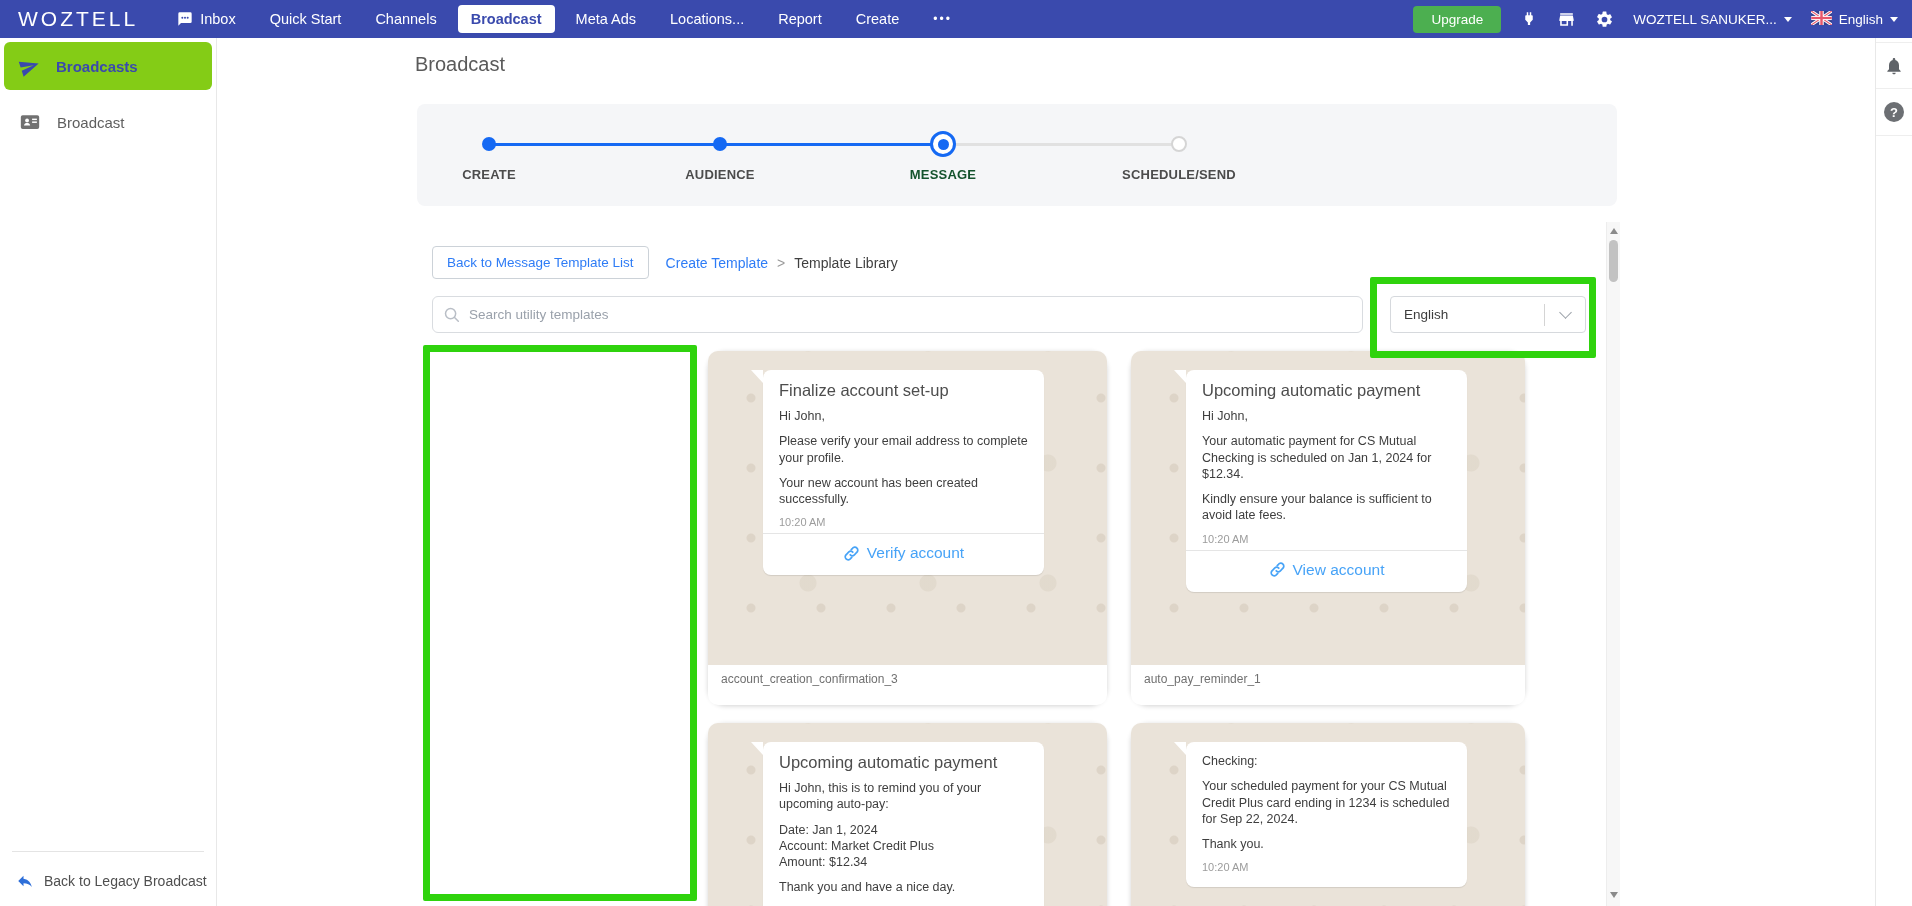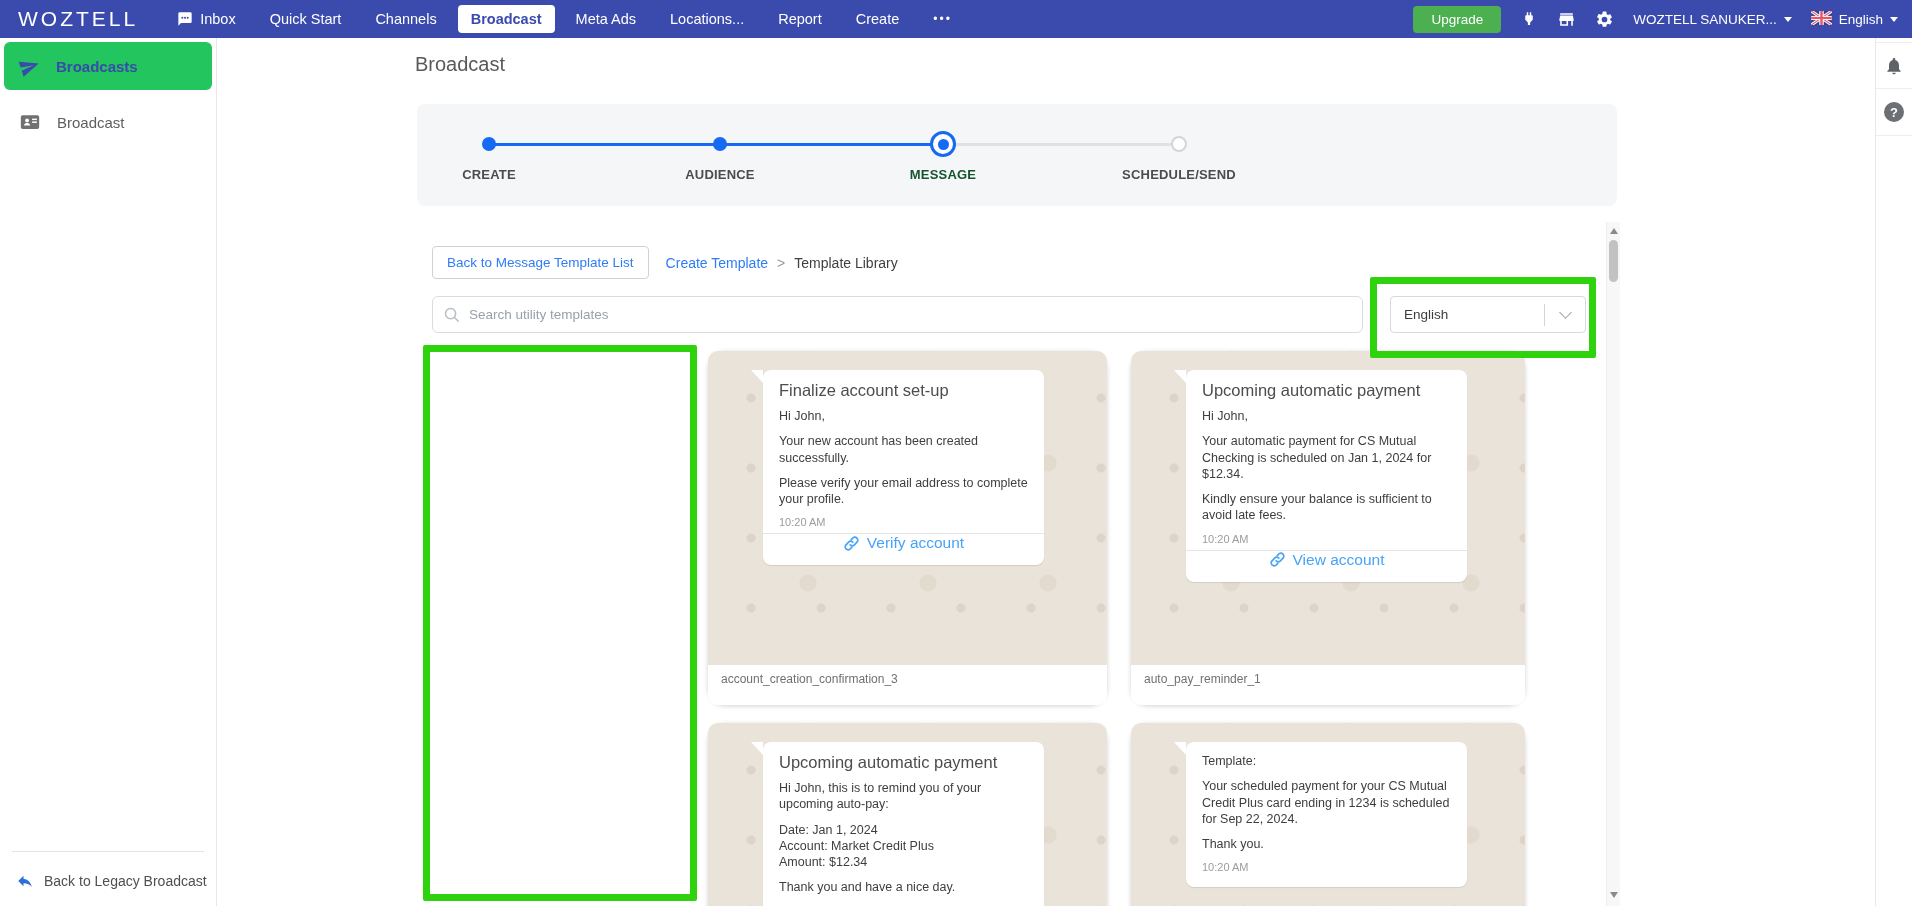--- a/index.html
+++ b/index.html
@@ -20,21 +20,21 @@
   .nav-right { margin-left:auto; display:flex; align-items:center; gap:19px; }
   .upgrade-btn { background:#4caf50; color:#fff; border:0; border-radius:4px; padding:6px 18px; font-size:13.5px; font-family:inherit; }
   .nav-ico { display:flex; align-items:center; }
   .account, .lang { display:flex; align-items:center; gap:7px; font-size:13.5px; white-space:nowrap; }
   .caret-dn-w { width:0; height:0; border-left:4px solid transparent; border-right:4px solid transparent; border-top:5px solid #fff; }
 
   
   .sidebar { position:absolute; left:0; top:38px; width:217px; height:868px; background:#fff;
     border-right:1px solid #e8e8e8; z-index:10; }
   .side-item { position:absolute; left:4px; right:4px; display:flex; align-items:center; gap:16px; padding-left:15px; font-size:15px; }
-  .side-item.active { top:4px; height:48px; background:#22c55e; border-radius:6px; color:#3a4aad; font-weight:bold; }
+  .side-item.active { top:4px; height:48px; background:#84cc16; border-radius:6px; color:#3a4aad; font-weight:bold; }
   .side-item.plain { top:62px; height:44px; color:#5f5f5f; }
   .side-divider { position:absolute; left:12px; right:12px; bottom:54px; border-top:1px solid #e4e4e4; }
   .side-back { position:absolute; left:16px; bottom:16px; display:flex; align-items:center; gap:10px; color:#4f4f4f; font-size:14px; }
 
   
   .rail { position:absolute; right:0; top:38px; width:37px; height:868px; background:#fff; border-left:1px solid #e8e8e8; z-index:10; padding-top:4px; }
   .rail-cell { height:47px; display:flex; align-items:center; justify-content:center; border-bottom:1px solid #eeeeee; }
   .rail-cell:first-child { border-top:1px solid #eeeeee; }
   .q-badge { width:20px; height:20px; border-radius:50%; background:#6c6f73; color:#fff; font-size:13px; font-weight:bold;
     display:flex; align-items:center; justify-content:center; }
@@ -104,21 +104,21 @@
     background-size:70px 70px, 120px 120px; background-position:8px 12px, 40px 52px; }
   .wa.nofoot { bottom:0; border-radius:10px; }
   .bubble { position:absolute; left:55px; top:19px; width:281px; background:#fff; border-radius:8px;
     padding:11px 16px 4px; box-shadow:0 1px 1px rgba(0,0,0,.10); }
   .bubble::before { content:""; position:absolute; left:-12px; top:0; width:12px; height:13px; background:#fff;
     clip-path:polygon(0 0, 100% 0, 100% 100%); }
   .b-title { font-size:16.5px; color:#4d4d4d; margin-bottom:8px; }
   .b-line { font-size:12.5px; line-height:1.3; color:#3e3e3e; margin-bottom:9px; white-space:pre-line; }
   .b-time { font-size:11px; color:#9c9c9c; text-align:left; margin:0 0 5px; }
   .b-action { display:flex; align-items:center; justify-content:center; gap:7px; border-top:1px solid #e5e5e5;
-    margin:0 -16px; padding:0 0 9px; color:#47a3f7; font-size:15.5px; }
+    margin:0 -16px; padding:10px 0 9px; color:#47a3f7; font-size:15.5px; }
   .tfoot { position:absolute; left:0; right:0; bottom:0; height:40px; background:#fff; border-radius:0 0 10px 10px;
     font-size:12px; color:#707070; line-height:28px; padding-left:13px; }
 
   
   .vscroll { position:absolute; left:1389px; top:184px; width:14px; height:684px; background:#f7f7f7; border-left:1px solid #ededed; }
   .vs-up { position:absolute; top:6px; left:3px; width:0; height:0; border-left:4px solid transparent; border-right:4px solid transparent; border-bottom:6px solid #8a8a8a; }
   .vs-thumb { position:absolute; top:18px; left:2px; width:9px; height:42px; background:#c2c2c2; border-radius:5px; }
   .vs-down { position:absolute; bottom:8px; left:3px; width:0; height:0; border-left:4px solid transparent; border-right:4px solid transparent; border-top:6px solid #8a8a8a; }
 
   
@@ -389,22 +389,22 @@
 
     <div class="f-track"></div>
     <div class="f-thumb"></div>
   </section>
 
   <article class="tcard c0">
     <div class="wa">
       <div class="bubble">
         <div class="b-title">Finalize account set-up</div>
         <div class="b-line">Hi John,</div>
+        <div class="b-line">Please verify your email address to complete your profile.</div>
         <div class="b-line">Your new account has been created successfully.</div>
-        <div class="b-line">Please verify your email address to complete your profile.</div>
         <div class="b-time">10:20 AM</div>
         <div class="b-action">
           <svg width="17" height="17" viewBox="0 0 24 24" fill="none" stroke="currentColor" stroke-width="2.4" stroke-linecap="round">
               <path d="M10.2 13.8a4.2 4.2 0 0 0 5.9 0l3.2-3.2a4.2 4.2 0 1 0-5.9-5.9l-1.8 1.8"></path>
               <path d="M13.8 10.2a4.2 4.2 0 0 0-5.9 0l-3.2 3.2a4.2 4.2 0 1 0 5.9 5.9l1.8-1.8"></path>
             </svg>
           <span>Verify account</span>
         </div>
       </div>
     </div>
@@ -442,21 +442,21 @@
         <div class="b-line">Thank you and have a nice day.</div>
         <div class="b-time">10:20 AM</div>
 
       </div>
     </div>
   </article>
 
   <article class="tcard c3">
     <div class="wa nofoot">
       <div class="bubble" style="padding-bottom:9px;">
-        <div class="b-line">Template:</div>
+        <div class="b-line">Checking:</div>
         <div class="b-line">Your scheduled payment for your CS Mutual Credit Plus card ending in 1234 is scheduled for Sep 22, 2024.</div>
         <div class="b-line">Thank you.</div>
         <div class="b-time">10:20 AM</div>
       </div>
     </div>
   </article>
 
   <div class="vscroll">
     <div class="vs-up"></div>
     <div class="vs-thumb"></div>

